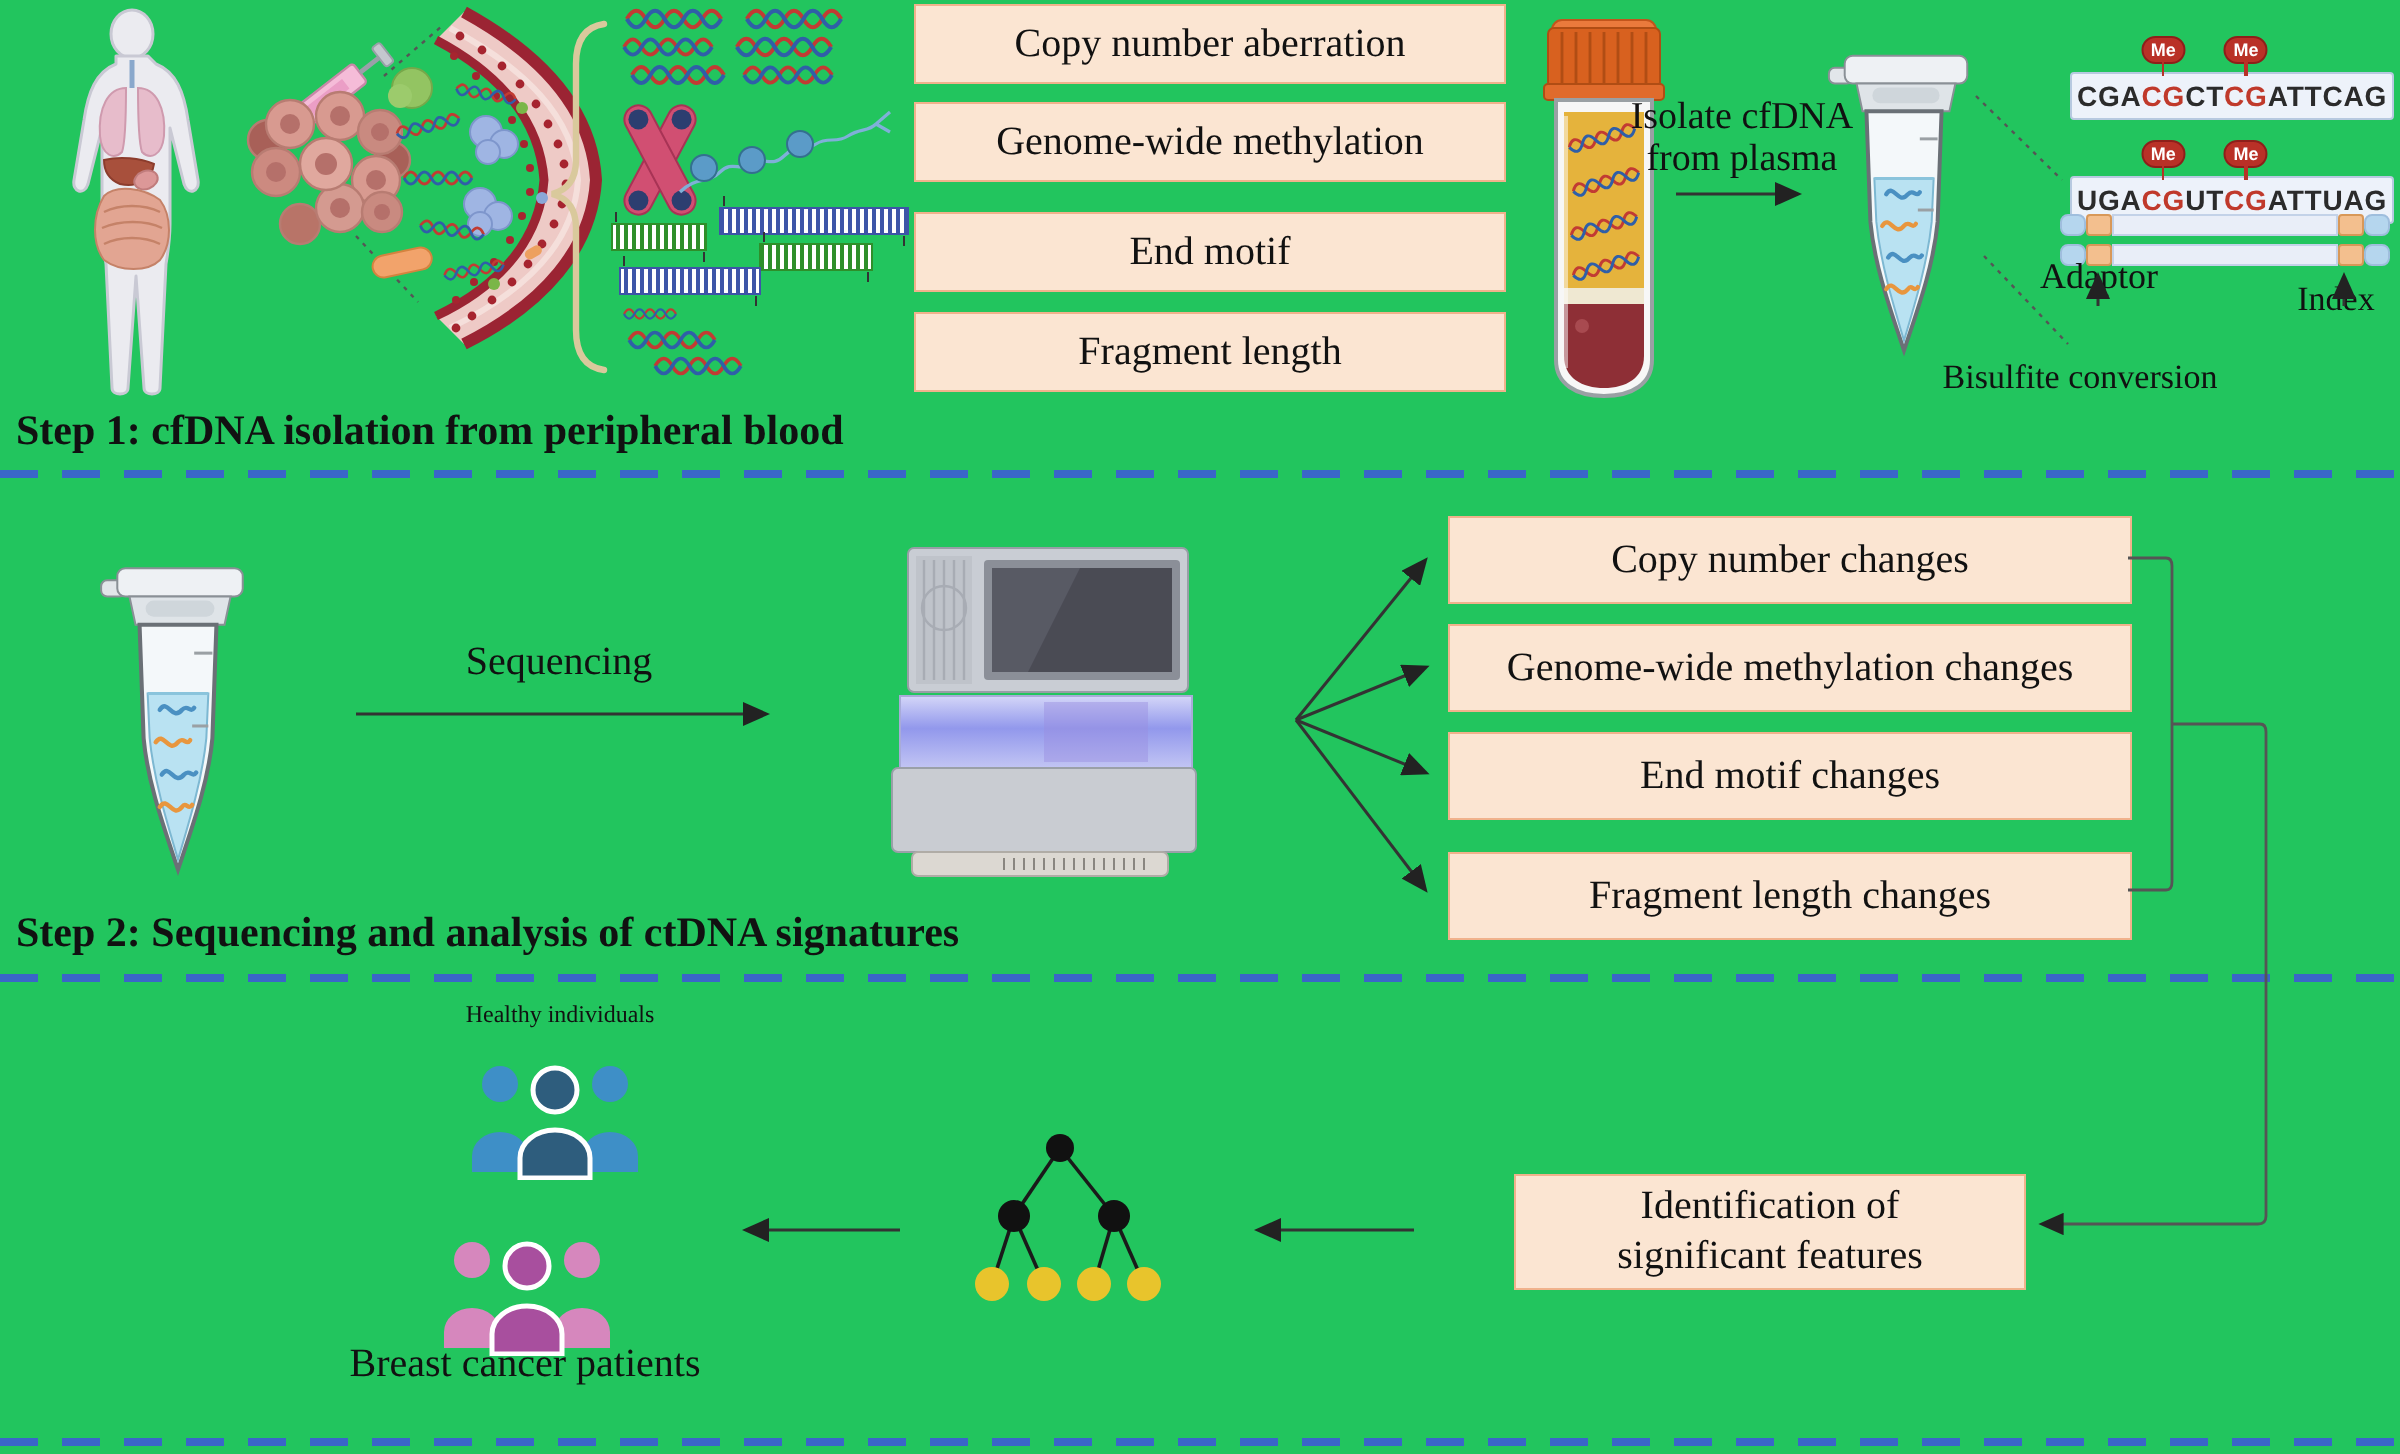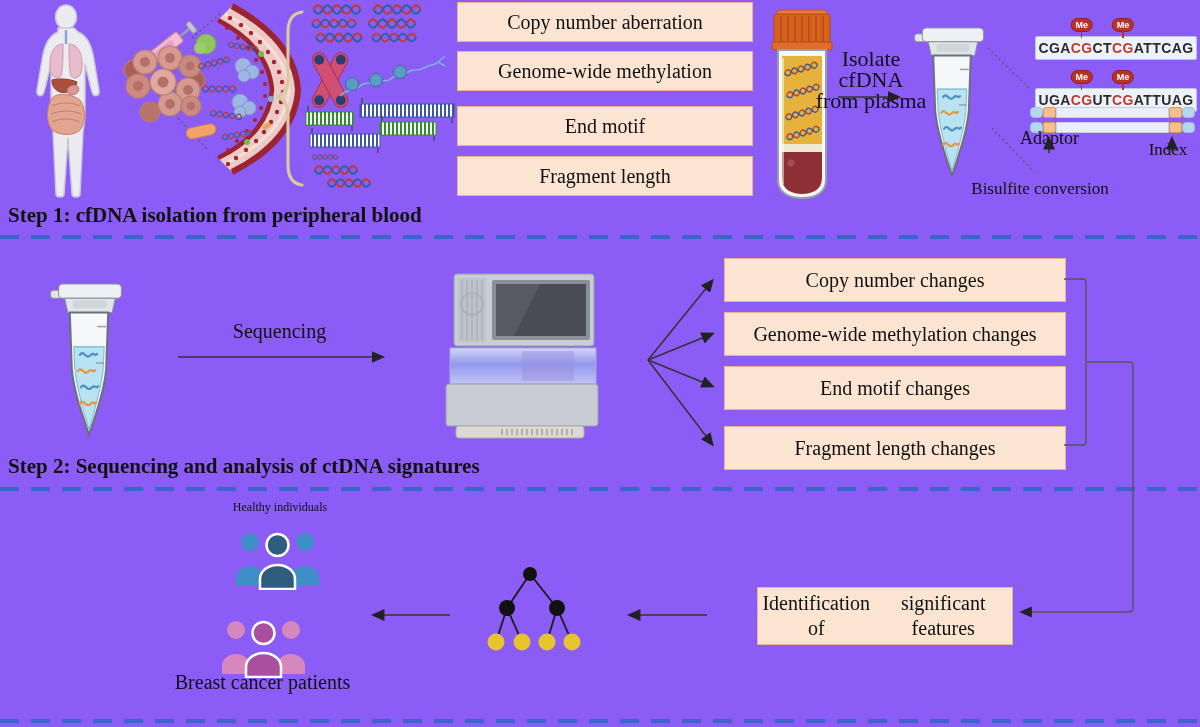--- a/index.html
+++ b/index.html
@@ -1,27 +1,27 @@
 <!DOCTYPE html>
 <html style="--box_fill: #fbe5d2; --box_border: #f0b28c; --divider_blue: #3a66c8; --me_red: #b93127; --seq_red: #c0392b; --healthy_blue: #3e8fc7; --healthy_blue_dark: #2e5d7d; --patient_pink: #d687bd; --patient_pink_dark: #a84f9e; --leaf_yellow: #e8c42c;"><head>
 <meta charset="utf-8">
 <style>
   html,body{margin:0;padding:0;background:#fff;}
-  #canvas{position:relative;width:1200px;height:727px;background:#8b5cf6;overflow:hidden;
+  #canvas{position:relative;width:1200px;height:727px;background:#22c55e;overflow:hidden;
           font-family:"Liberation Serif",serif;color:#111;}
   .abs{position:absolute;}
   .txt{position:absolute;text-align:center;color:#111;}
   .step-label{position:absolute;left:8px;font-weight:700;font-size:21px;white-space:nowrap;}
   .divider{position:absolute;left:0;width:1200px;height:4px;
            background:repeating-linear-gradient(90deg,var(--divider_blue,#3a66c8) 0 19px,transparent 19px 31px);}
   .obox{position:absolute;background:var(--box_fill,#fbe5d2);border:1.2px solid var(--box_border,#f0b28c);
         display:flex;align-items:center;justify-content:center;text-align:center;font-size:20px;}
   .fbox{left:457px;width:294px;height:38px;}
   .cbox{left:724px;width:340px;height:42px;}
-  .idbox{left:757px;top:587px;width:254px;height:56px;flex-direction:row;line-height:25px;}
+  .idbox{left:757px;top:587px;width:254px;height:56px;flex-direction:column;line-height:25px;}
   
   .seqrow{position:absolute;left:1035px;width:160px;height:22px;background:#edf2fa;border:1px solid #b7c9e0;
           border-radius:2px;display:flex;align-items:center;justify-content:center;
           font-family:"Liberation Sans",sans-serif;font-weight:700;font-size:14px;letter-spacing:.4px;color:#2b2b2b;}
   .mcg{position:relative;color:var(--seq_red,#c0392b);}
   .me-badge{position:absolute;bottom:calc(100% + 8px);left:50%;transform:translateX(-50%);
             background:var(--me_red,#b93127);color:#fff;border:1px solid #8e1f1a;border-radius:8px;
             padding:0 4px;font-size:9px;line-height:12px;font-weight:700;letter-spacing:0;margin-top:16px;}
   .me-badge::after{content:'';position:absolute;top:100%;left:50%;transform:translateX(-50%);
                    width:1.5px;height:7px;background:var(--me_red,#b93127);}
@@ -242,21 +242,21 @@
     <use href="#hx" x="14" y="58" width="34" height="10" transform="rotate(-16 31 63)"></use>
     <use href="#hx" x="16" y="80" width="34" height="10" transform="rotate(-16 33 85)"></use>
     <use href="#hx" x="15" y="102" width="34" height="10" transform="rotate(-16 32 107)"></use>
     <use href="#hx" x="16" y="122" width="34" height="10" transform="rotate(-16 33 127)"></use>
     <rect x="12" y="138" width="40" height="8" fill="#efe8d2"></rect>
     <path d="M12,146 L12,172 C12,183 21,188 32,188 C43,188 52,183 52,172 L52,146 Z" fill="#8e2f36"></path>
     <circle cx="21" cy="157" r="3.5" fill="#a84a50"></circle>
     <line x1="13" y1="52" x2="13" y2="178" stroke="#ffffff" stroke-width="2" opacity=".5"></line>
   </svg>
 
-  <div class="txt" style="left:815px;top:48px;width:112px;font-size:22px;line-height:21px;">
+  <div class="txt" style="left:815px;top:48px;width:112px;font-size:19px;line-height:21px;">
     <div>Isolate cfDNA</div>
     <div>from plasma</div>
   </div>
 
   <svg class="abs" style="left:912px;top:22px" width="80" height="168" viewBox="0 0 80 170">
     <g id="eptube">
       <rect x="2" y="12" width="12" height="8" rx="3" fill="#e2e6ea" stroke="#8a9096"></rect>
       <rect x="10" y="6" width="62" height="14" rx="4" fill="#eef1f4" stroke="#8a9096"></rect>
       <path d="M16,20 L66,20 L63,34 L19,34 Z" fill="#dfe4e8" stroke="#8a9096"></path>
       <rect x="24" y="22" width="34" height="8" rx="4" fill="#cfd6db"></rect>

